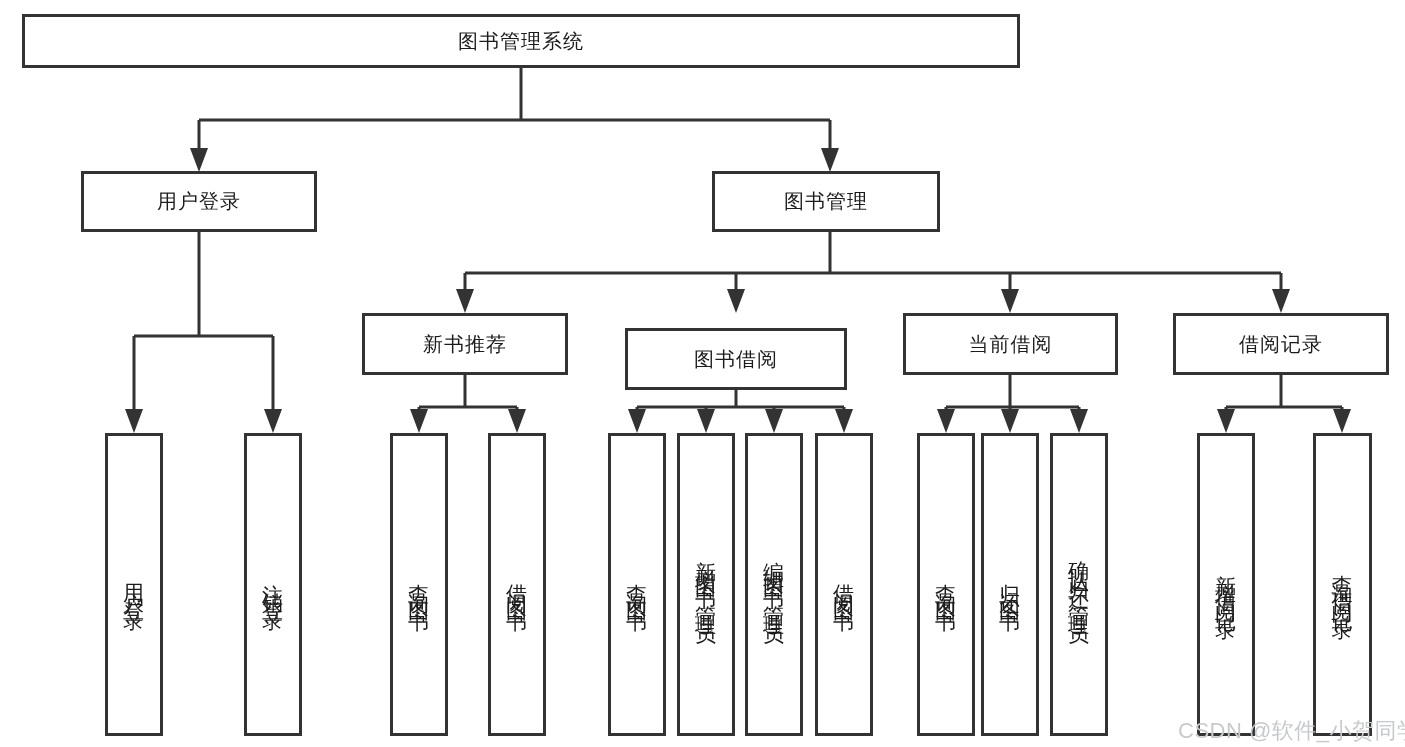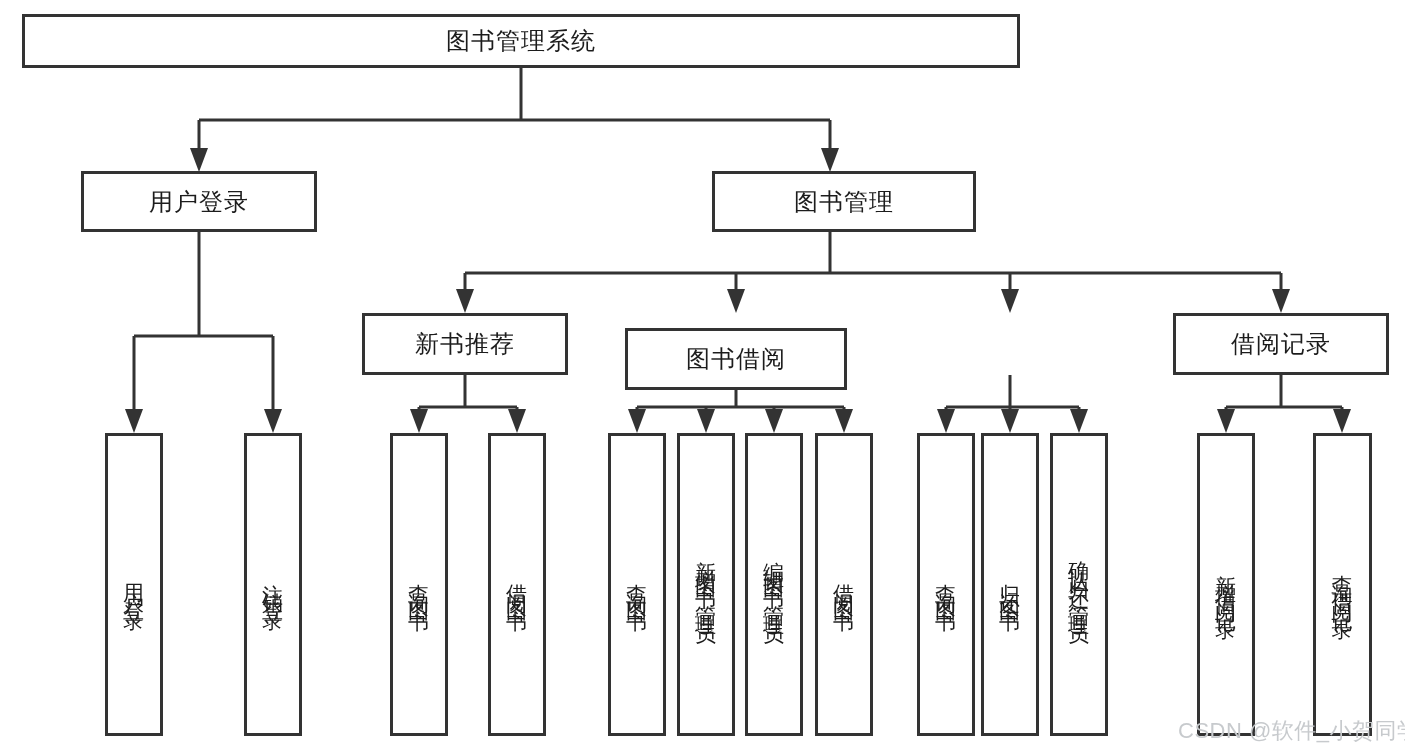--- a/index.html
+++ b/index.html
@@ -36,21 +36,21 @@
   .node {
     position: absolute;
     box-sizing: border-box;
     border: 3px solid var(--line);
     background: var(--bg);
     display: flex;
     align-items: center;
     justify-content: center;
     color: var(--text);
   }
-  .h-node { font-size: 24px; letter-spacing: 1px; }
+  .h-node { font-size: 20px; letter-spacing: 1px; }
   .leaf .vtext {
     writing-mode: vertical-rl;
     text-orientation: mixed;
     font-size: 21px;
     letter-spacing: 9px;
     line-height: 1;
     white-space: nowrap;
   }
   .watermark {
     position: absolute;
@@ -104,29 +104,32 @@
     <polygon points="1333,409 1351,409 1342,433"></polygon>
   </svg>
 
   <div class="node h-node" style="left:22px; top:14px; width:998px; height:54px;">
     <span>图书管理系统</span>
   </div>
 
   <div class="node h-node" style="left:81px; top:171px; width:236px; height:61px;">
     <span>用户登录</span>
   </div>
-  <div class="node h-node" style="left:712px; top:171px; width:264px; height:61px;">
+  <div class="node h-node" style="left:712px; top:171px; width:228px; height:61px;">
     <span>图书管理</span>
   </div>
 
   <div class="node h-node" style="left:362px; top:313px; width:206px; height:62px;">
     <span>新书推荐</span>
   </div>
   <div class="node h-node" style="left:625px; top:328px; width:222px; height:62px;">
     <span>图书借阅</span>
+  </div>
+  <div class="node h-node" style="left:903px; top:313px; width:215px; height:62px;">
+    <span>当前借阅</span>
   </div>
   <div class="node h-node" style="left:1173px; top:313px; width:216px; height:62px;">
     <span>借阅记录</span>
   </div>
 
   <div class="node leaf" style="left:105px; top:433px; width:58px; height:303px;">
     <span class="vtext">用户登录</span>
   </div>
   <div class="node leaf" style="left:244px; top:433px; width:58px; height:303px;">
     <span class="vtext">注销登录</span>

